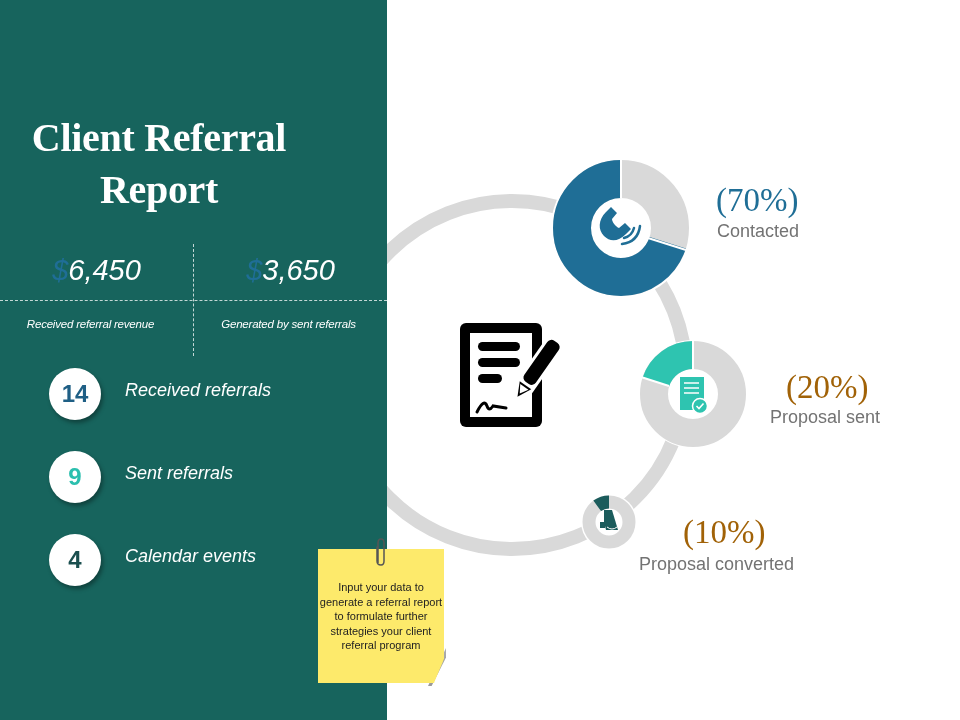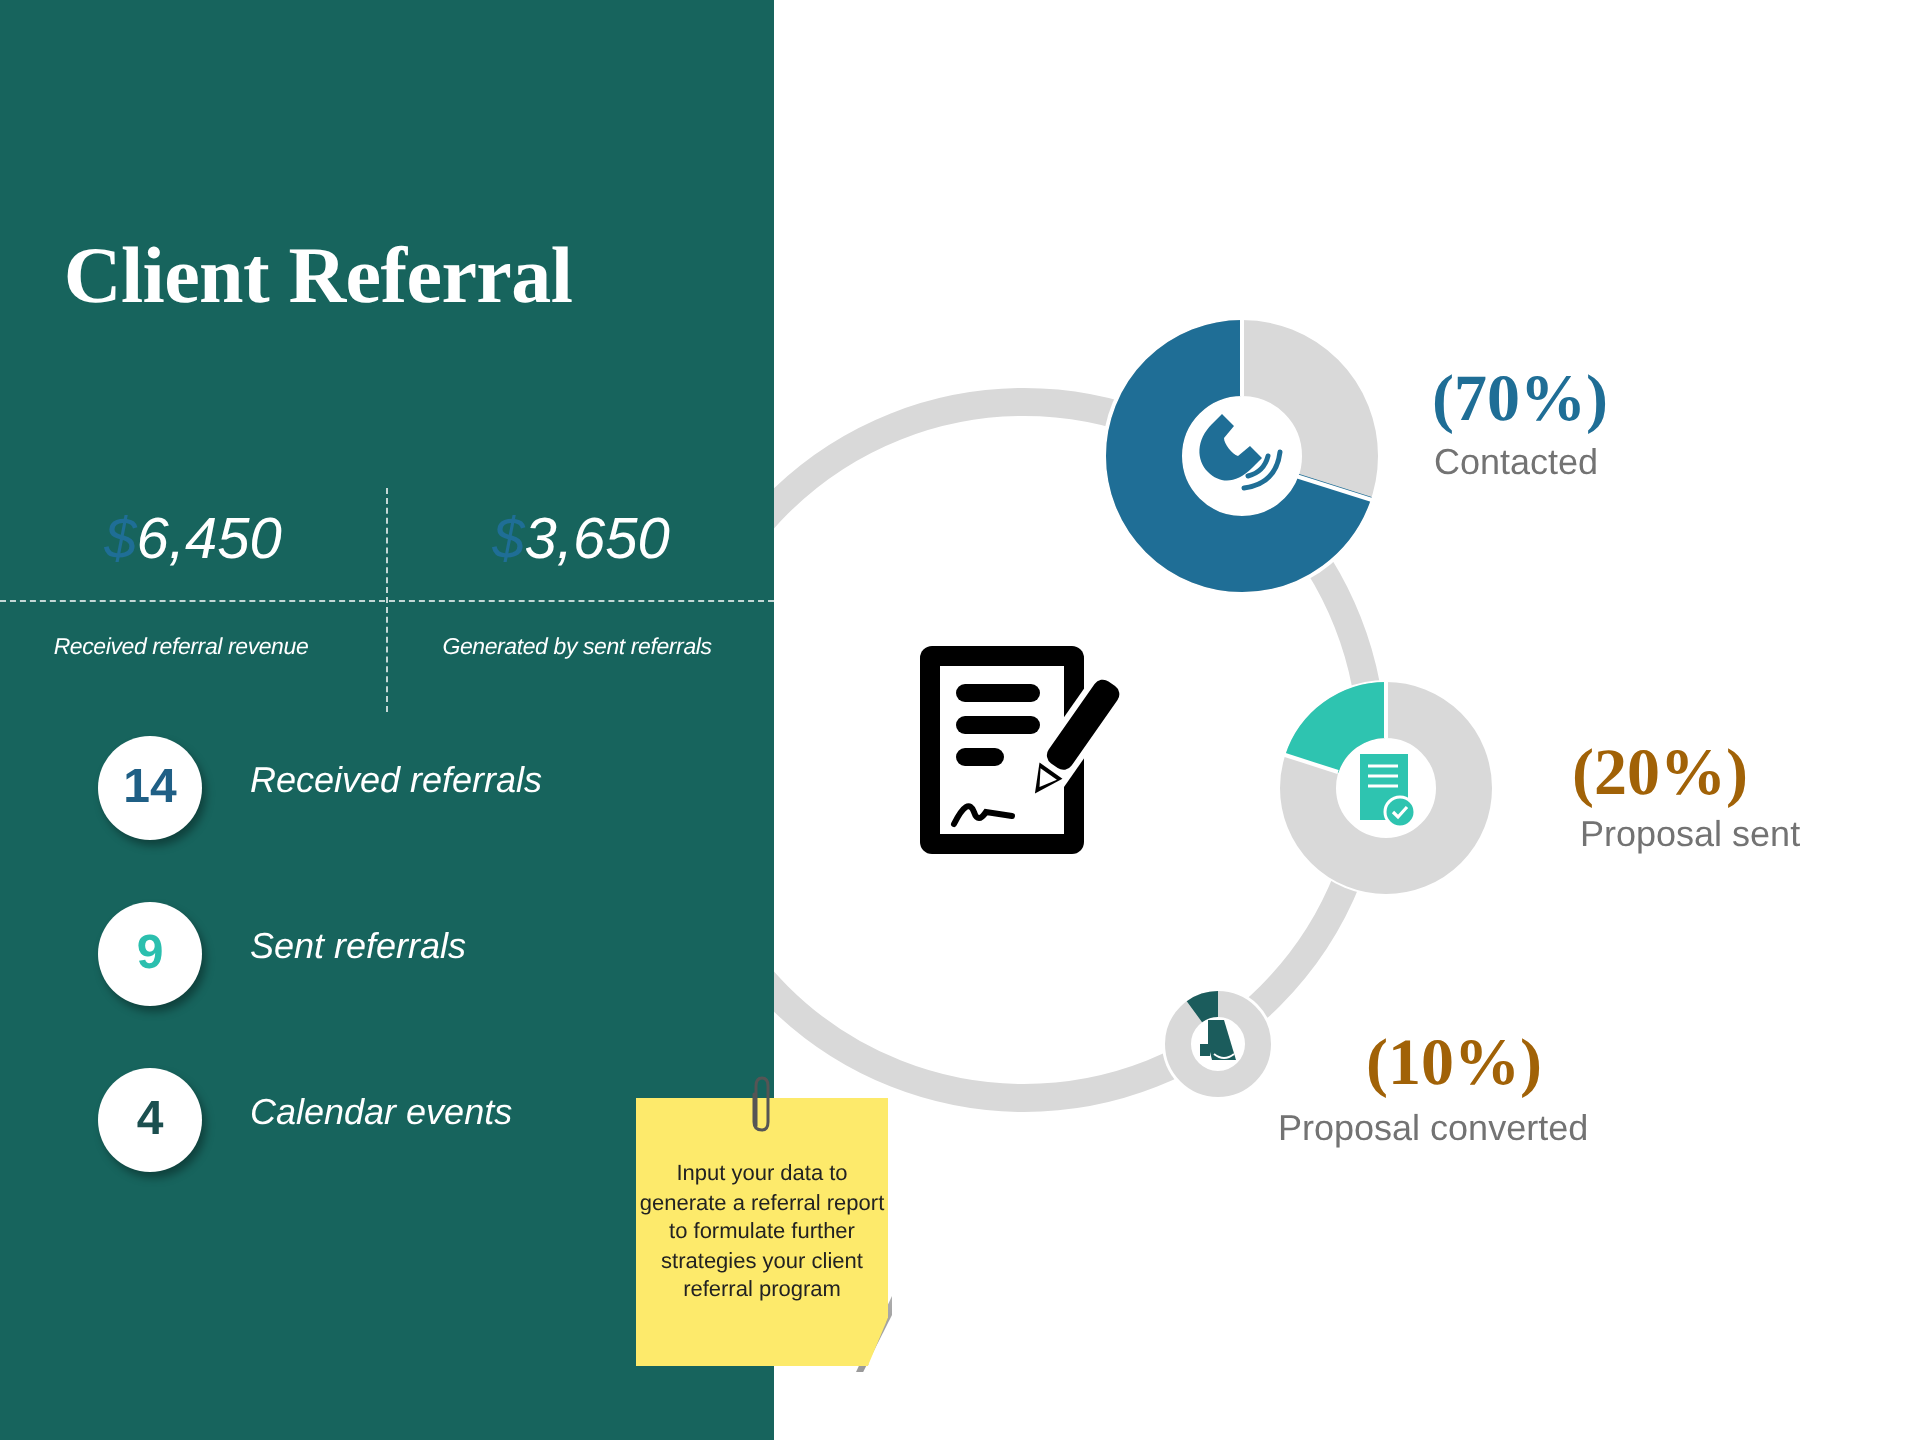--- a/index.html
+++ b/index.html
@@ -62,33 +62,34 @@
     }
     .clip {
       position: absolute; left: 373px; top: 537px; width: 16px; height: 30px;
     }
 
     .diagram { position: absolute; left: 387px; top: 0; width: 573px; height: 720px; }
     svg.diagram-svg { position: absolute; left: 0; top: 0; }
 
     .pct {
       position: absolute; font-family: "Liberation Serif", "DejaVu Serif", serif;
-      font-weight: bold; font-size: 33px; line-height: 36px; white-space: nowrap;
+      font-weight: normal; font-size: 33px; line-height: 36px; white-space: nowrap;
     }
     .pct-label {
       position: absolute; font-size: 18px; color: #737373; white-space: nowrap;
     }
   </style>
 </head>
 <body>
 
 <div class="left-panel"></div>
 
 <div class="title">
   <div>Client Referral</div>
+  <div>Report</div>
 </div>
 
 <div class="stats-divider-v"></div>
 <div class="stats-divider-h"></div>
 
 <div class="stat" style="left:0;">
   <span class="dollar">$</span><span>6,450</span>
 </div>
 <div class="stat" style="left:194px;">
   <span class="dollar">$</span><span>3,650</span>
@@ -174,21 +175,21 @@
         <path d="M531 390 L541 390 L536 398 Z" fill="#ffffff"></path>
       </g>
     </g>
   </svg>
 </div>
 
 <div class="pct" style="left:716px; top:182px; color:#1f6e96;">(70%)</div>
 <div class="pct-label" style="left:717px; top:221px;">Contacted</div>
 
 <div class="pct" style="left:786px; top:369px; color:#a16207;">(20%)</div>
-<div class="pct-label" style="left:770px; top:407px;margin-left:20px;">Proposal sent</div>
+<div class="pct-label" style="left:770px; top:407px;">Proposal sent</div>
 
 <div class="pct" style="left:683px; top:514px; color:#a16207;">(10%)</div>
 <div class="pct-label" style="left:639px; top:554px;">Proposal converted</div>
 
 <div class="sticky-curl"></div>
 <div class="sticky"></div>
 <div class="sticky-text">Input your data to generate a referral report to formulate further strategies your client referral program</div>
 <svg class="clip" viewBox="0 0 16 30">
   <path d="M5 26 L5 6 Q5 2 8 2 Q11 2 11 6 L11 24 Q11 28 8 28 Q4 28 4 24 L4 10" fill="none" stroke="#555555" stroke-width="1.5" stroke-linecap="round"></path>
 </svg>

